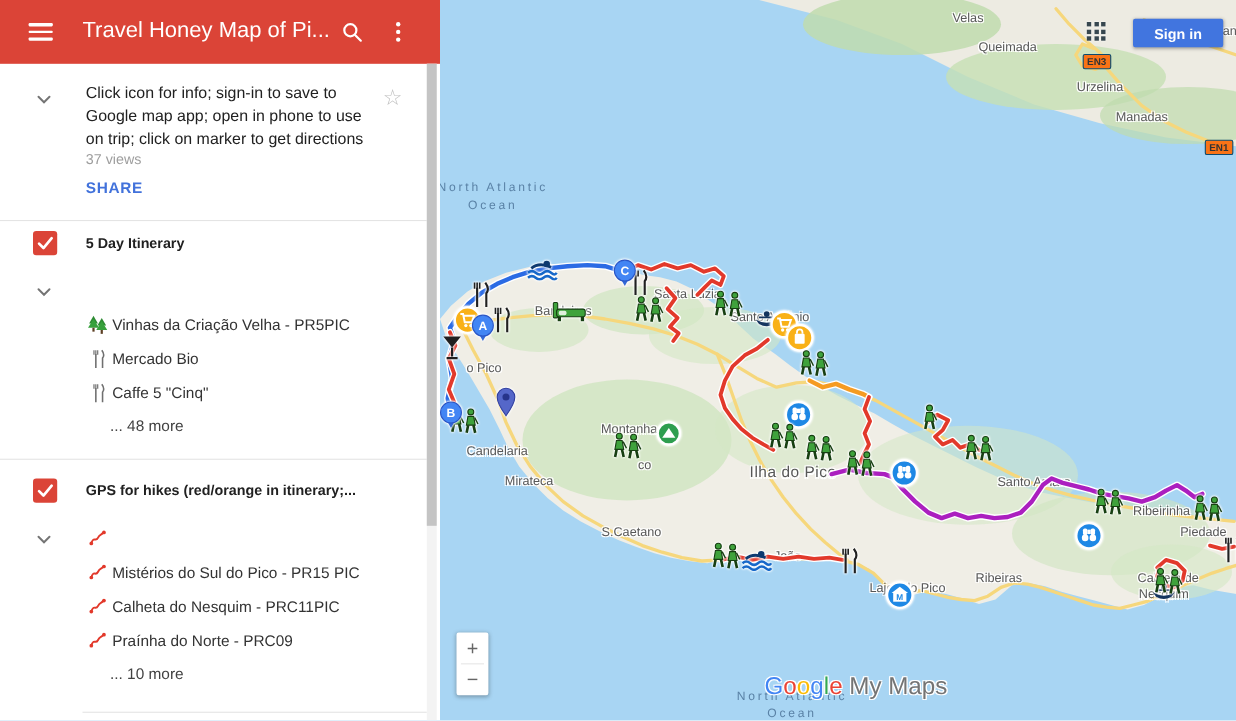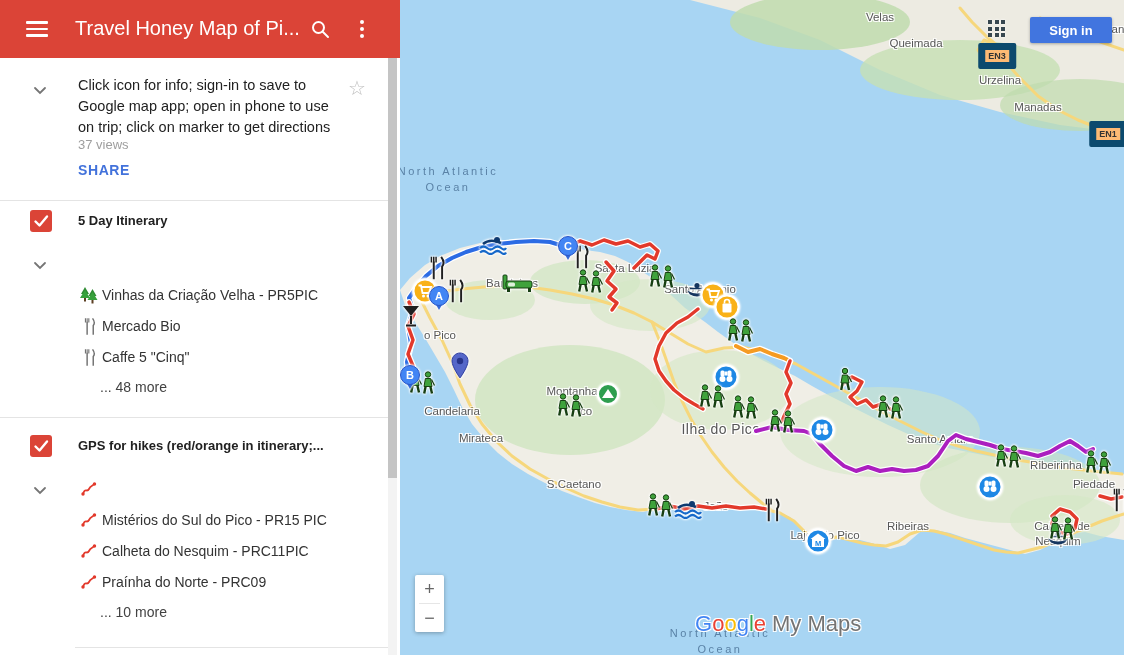--- a/index.html
+++ b/index.html
@@ -34,21 +34,21 @@
   #sb-scroll-track { position:absolute; right:3px; top:58px; width:9px; height:597px; background:#f3f3f3; }
   #sb-scroll-thumb { position:absolute; right:3px; top:58px; width:9px; height:420px; background:#c4c4c4; cursor:pointer; }
 
   
   #map { position:absolute; left:400px; top:0; width:724px; height:655px; background:#A8D5F3; overflow:hidden; cursor:grab; }
   #baseSvg, #routesSvg { position:absolute; left:0; top:0; }
   #labels, #markers { position:absolute; left:0; top:0; width:724px; height:655px; }
   .sea-label { position:absolute; transform:translate(-50%,-50%); color:#5A82A6; font-size:11px; letter-spacing:2.5px; white-space:nowrap; }
   .place-label { position:absolute; transform:translate(-50%,-50%); color:#575757; font-size:11.5px; white-space:nowrap;
     text-shadow:-1px -1px 0 #fff,1px -1px 0 #fff,-1px 1px 0 #fff,1px 1px 0 #fff,0 0 2px #fff; }
-  .road-badge { position:absolute; transform:translate(-50%,-50%); background:#fdba74; border:7px solid #0c4a6e; border-radius:2px;
+  .road-badge { position:absolute; transform:translate(-50%,-50%); background:#f97316; border:1px solid #0c4a6e; border-radius:2px;
     font-size:9px; font-weight:bold; color:#333; padding:1px 3px; white-space:nowrap;text-align:center; }
   .marker { position:absolute; transform:translate(-50%,-50%); }
   .marker svg { display:block; filter:drop-shadow(0 0 1px #fff) drop-shadow(0 0 1px #fff); }
 
   #signin { position:absolute; left:630px; top:17px; width:82px; height:26px; background:#4175DF; color:#fff;
     font-size:13px; font-weight:bold; border:none; border-radius:2px; box-shadow:0 1px 3px rgba(0,0,0,.3); cursor:pointer; }
   #gridicon { position:absolute; left:588px; top:20px; width:19px; height:19px; cursor:pointer; display:grid;
     grid-template-columns:repeat(3,4px); grid-template-rows:repeat(3,4px); gap:2.5px; filter:drop-shadow(0 0 1px #fff); }
   #gridicon i { background:#37474F; }
 
@@ -255,21 +255,21 @@
         <div class="place-label" style="left: 516px; top: 43px;">Queimada</div>
         <div class="place-label" style="left: 600px; top: 80px;">Urzelina</div>
         <div class="place-label" style="left: 638px; top: 107px;">Manadas</div>
         <div class="place-label" style="left: 718px; top: 29px;">Grande</div>
         <div class="place-label" style="left: 714px; top: 95px; margin-left: 28px;">Sã</div>
         <div class="place-label" style="left: 112px; top: 283px;">Bandeiras</div>
         <div class="place-label" style="left: 225px; top: 268px;">Santa Luzia</div>
         <div class="place-label" style="left: 300px; top: 289px;">Santo António</div>
         <div class="place-label" style="left: 40px; top: 335px;">o Pico</div>
         <div class="place-label" style="left: 172px; top: 391px;">Montanha</div>
-        <div class="place-label" style="left: 186px; top: 411px;">co</div>
+        <div class="place-label" style="left: 186px; top: 423px;">co</div>
         <div class="place-label" style="font-size: 14px; letter-spacing: 0.5px; left: 321px; top: 429px;">Ilha do Pico</div>
         <div class="place-label" style="left: 52px; top: 411px;">Candelaria</div>
         <div class="place-label" style="left: 56px; top: 438px; margin-left: 25px;">Mirateca</div>
         <div class="place-label" style="left: 174px; top: 484px;">S.Caetano</div>
         <div class="place-label" style="left: 316px; top: 506px;">João</div>
         <div class="place-label" style="left: 425px; top: 535px;">Lajes do Pico</div>
         <div class="place-label" style="left: 508px; top: 526px;">Ribeiras</div>
         <div class="place-label" style="left: 540px; top: 439px;">Santo Amaro</div>
         <div class="place-label" style="left: 656px; top: 465px;">Ribeirinha</div>
         <div class="place-label" style="left: 694px; top: 484px;">Piedade</div>

